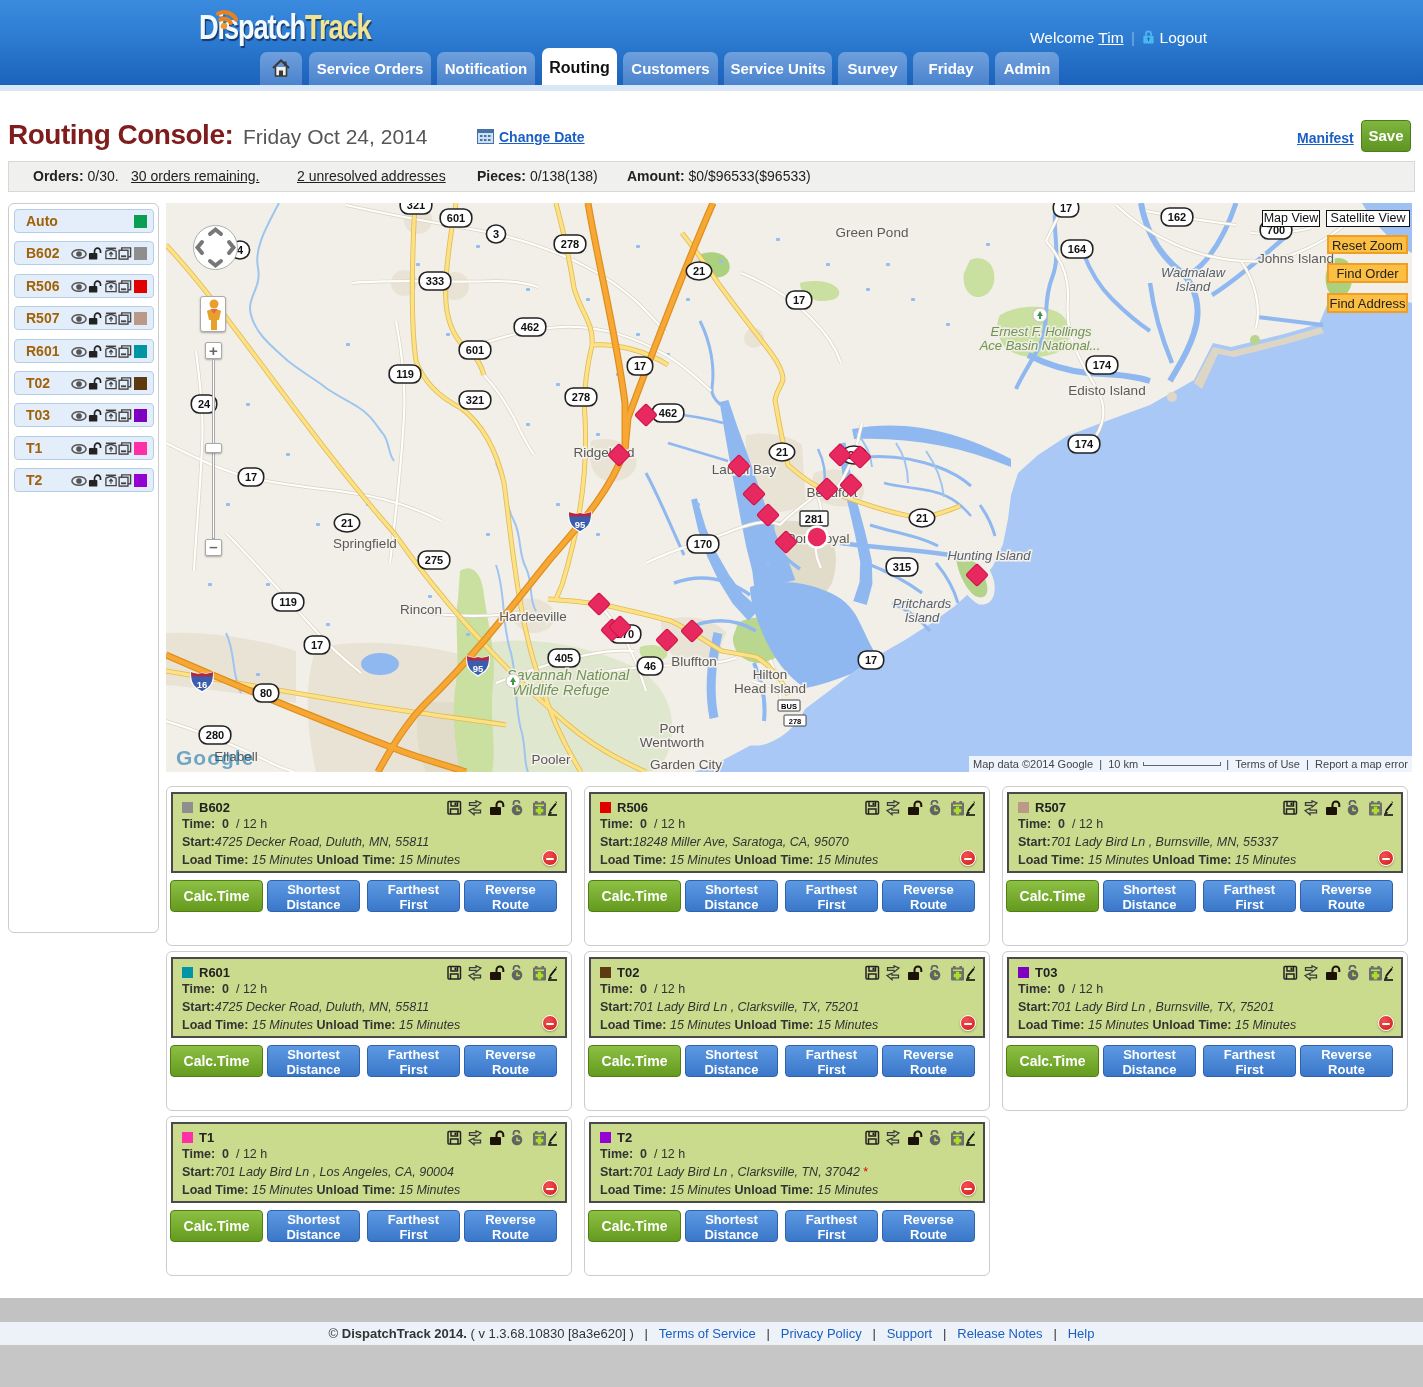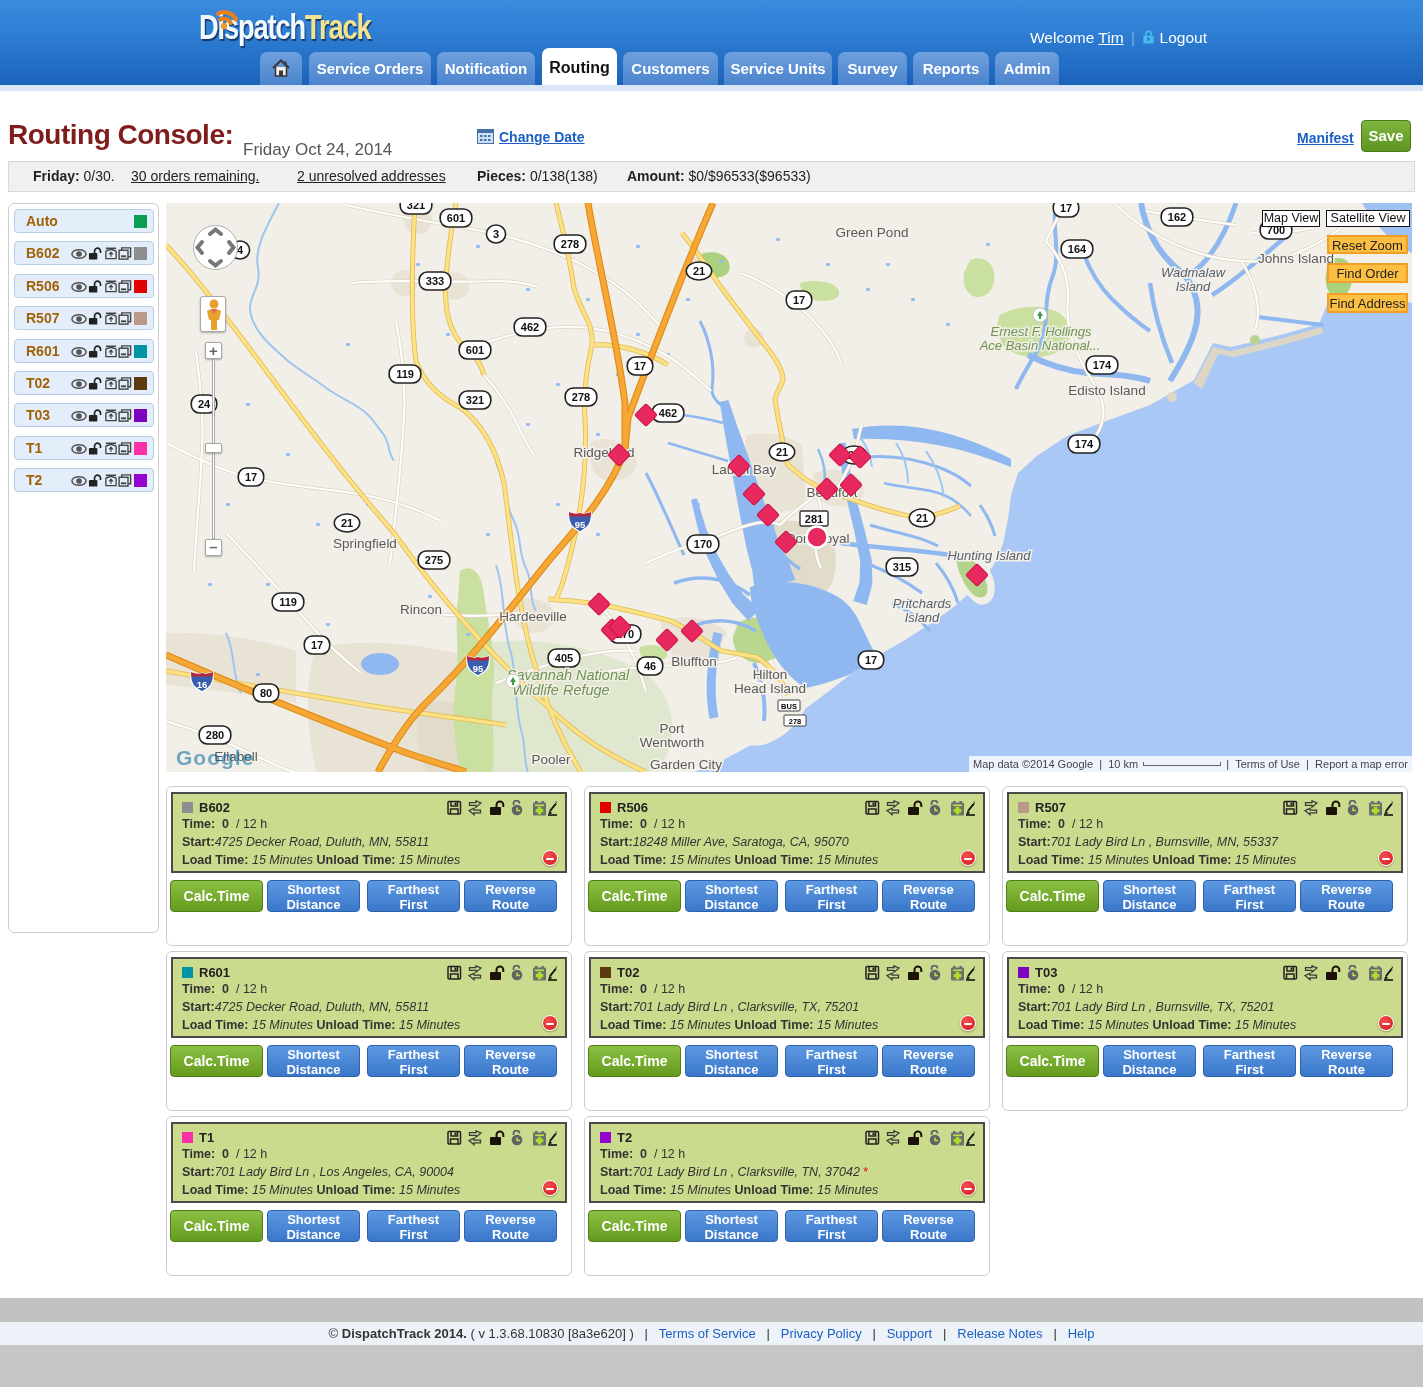--- a/index.html
+++ b/index.html
@@ -18,21 +18,21 @@
 #welcome u { text-decoration:underline; }
 #welcome .sep { color:#7fb0e0; margin:0 3px; }
 .tab { position:absolute; height:33px; top:52px; border-radius:7px 7px 0 0;
   background:linear-gradient(#6fa0dd, #4a83cd); color:#fff; font-size:15px; font-weight:bold;
   text-align:center; line-height:33px; }
 .tab.active { background:#fff; color:#111; top:48px; height:37px; line-height:39px; font-size:16px; }
 #strip { position:absolute; left:0; top:85px; width:1423px; height:6px; background:#d9e6f6; }
 
 
 #h1 { position:absolute; left:8px; top:119px; font-size:28px; letter-spacing:-0.5px; font-weight:bold; color:#7f1d1d; }
-#hdate { position:absolute; left:243px; top:140px; font-size:17px; color:#555; }
+#hdate { position:absolute; left:243px; top:125px; font-size:21px; color:#555; }
 #calicon { position:absolute; left:477px; top:128px; }
 #chdate { position:absolute; left:499px; top:129px; font-size:14px; font-weight:bold; color:#1b5ec4; text-decoration:underline; }
 #manifest { position:absolute; left:1297px; top:130px; font-size:14px; font-weight:bold; color:#1b5ec4; text-decoration:underline; }
 #savebtn { position:absolute; left:1361px; top:120px; width:50px; height:32px; border-radius:4px;
   background:linear-gradient(#7fb63f,#5d9423); border:1px solid #4d7c1a; color:#fff; font-weight:bold;
   font-size:15px; text-align:center; line-height:30px; }
 
 
 #orders { position:absolute; left:8px; top:161px; width:1407px; height:31px; background:#f0f0ef;
   border:1px solid #d8d8d8; font-size:14px; color:#222; line-height:29px; }
@@ -117,21 +117,21 @@
         <path d="M4.5 8 V17 H15.5 V8" fill="#f3f0e8" stroke="#3a3a3a" stroke-width="1.6"></path>
         <rect x="8" y="11.5" width="4" height="5.5" fill="#3a3a3a"></rect>
         <rect x="13.2" y="2.5" width="2.4" height="4.5" fill="#3a3a3a"></rect>
       </svg></div>
   <div class="tab" style="left:309px; width:122px;">Service Orders</div>
   <div class="tab" style="left:437px; width:98px;">Notification</div>
   <div class="tab active" style="left:542px; width:75px;">Routing</div>
   <div class="tab" style="left:623px; width:95px;">Customers</div>
   <div class="tab" style="left:724px; width:108px;">Service Units</div>
   <div class="tab" style="left:838px; width:69px;">Survey</div>
-  <div class="tab" style="left:913px; width:76px;">Reports</div>
+  <div class="tab" style="left:913px; width:76px;">Friday</div>
   <div class="tab" style="left:995px; width:64px;">Admin</div>
   <div id="strip"></div>
 
   <div id="h1">Routing Console:</div>
   <div id="hdate">Friday Oct 24, 2014</div>
   <svg id="calicon" width="17" height="16" viewBox="0 0 17 16">
     <rect x="0.5" y="1.5" width="16" height="14" fill="#cfe0f2" stroke="#4572a8"></rect>
     <rect x="0.5" y="1.5" width="16" height="3.5" fill="#4572a8"></rect>
     <g fill="#4572a8">
         <rect x="3" y="7" width="2.5" height="2"></rect>
@@ -140,21 +140,21 @@
         <rect x="3" y="11" width="2.5" height="2"></rect>
         <rect x="7" y="11" width="2.5" height="2"></rect>
         <rect x="11" y="11" width="2.5" height="2"></rect>
       </g>
   </svg>
   <div id="chdate">Change Date</div>
   <div id="manifest">Manifest</div>
   <div id="savebtn">Save</div>
 
   <div id="orders">
-    <span style="left:24px"><b>Friday:</b> 0/30.</span>
+    <span style="left:24px"><b>Orders:</b> 0/30.</span>
     <span style="left:122px; text-decoration:underline">30 orders remaining.</span>
     <span style="left:288px; text-decoration:underline">2 unresolved addresses</span>
     <span style="left:468px"><b>Pieces:</b> 0/138(138)</span>
     <span style="left:618px"><b>Amount:</b> $0/$96533($96533)</span>
   </div>
 
   <div id="sidebar">
     <div class="trow" style="top:5px">
         <span class="lbl">Auto</span>
         <span class="sq" style="background:#0a9e53"></span>

